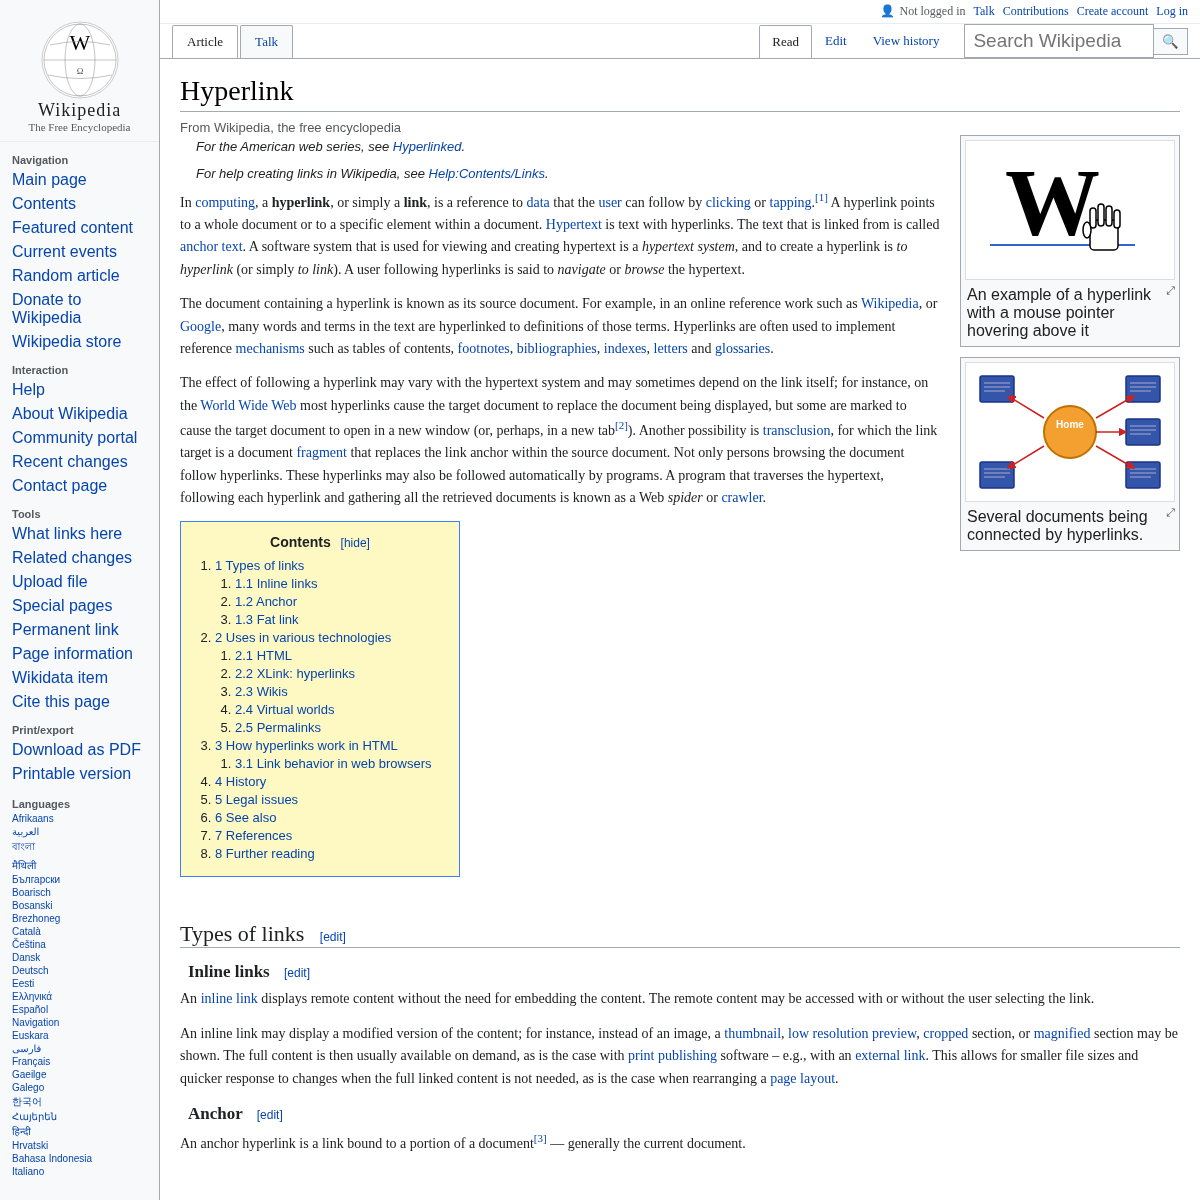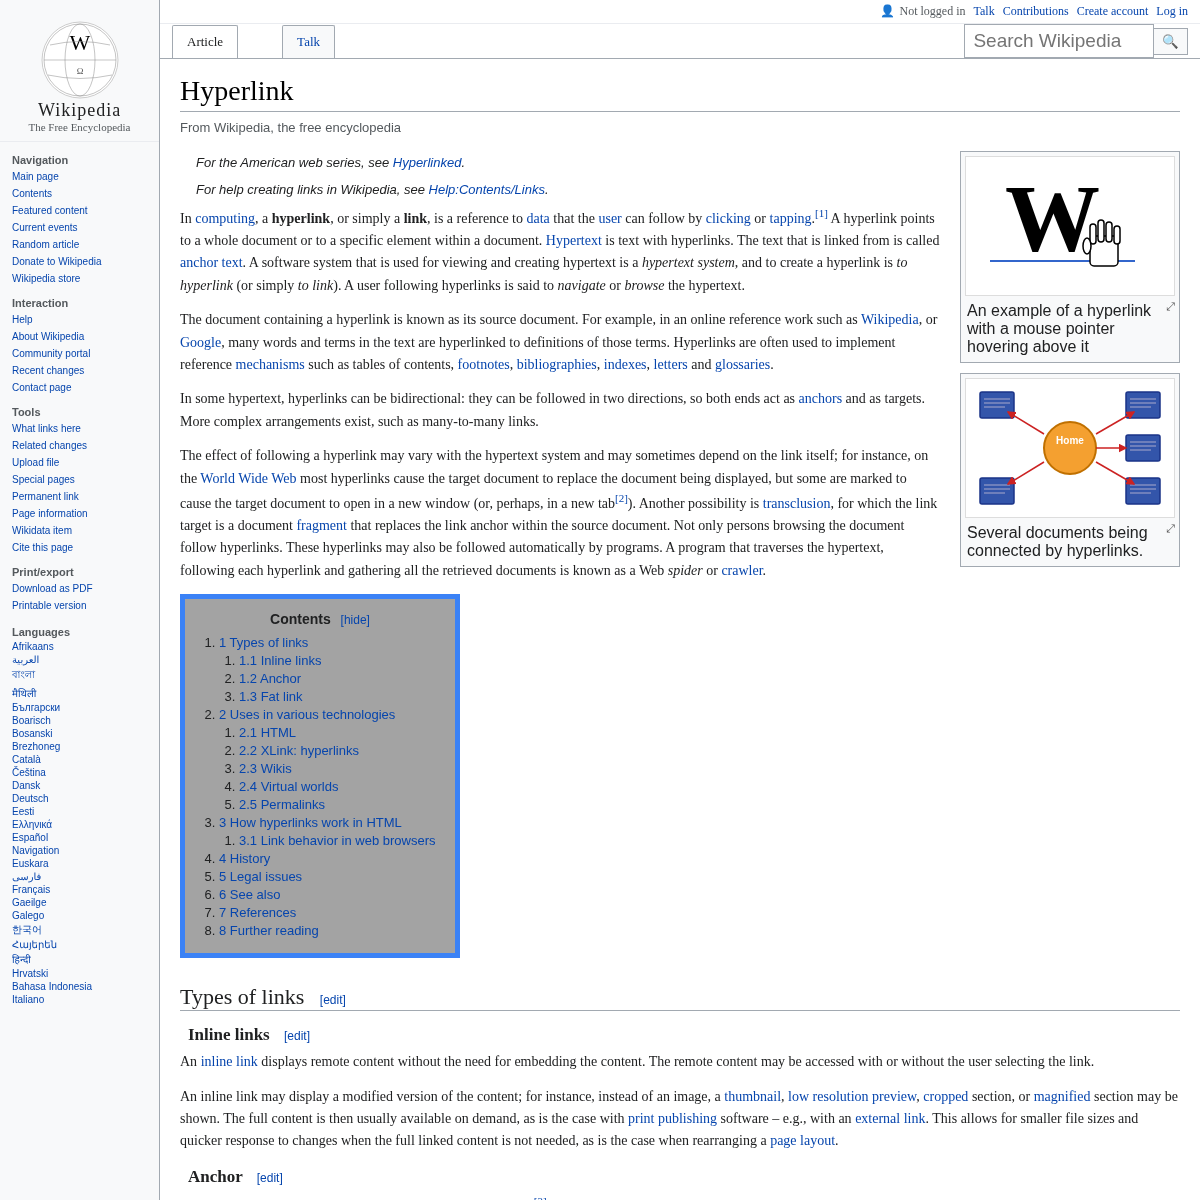--- a/index.html
+++ b/index.html
@@ -8,68 +8,68 @@
 
     
     #outer { display: flex; min-height: 100vh; }
     #sidebar { width: 160px; min-width: 160px; padding: 8px 0; border-right: 1px solid #a2a9b1; background: #f8f9fa; }
     #content-area { flex: 1; display: flex; flex-direction: column; }
 
     
     #header { border-bottom: 1px solid #a2a9b1; }
     #header-top { display: flex; justify-content: flex-end; align-items: center; padding: 4px 12px; font-size: 12px; color: #54595d; border-bottom: 1px solid #eaecf0; }
     #header-top a { color: #0645ad; margin-left: 8px; font-size: 12px; }
-    #header-tabs { display: flex; align-items: center; padding: 0 12px; gap: 42px; }
+    #header-tabs { display: flex; align-items: center; padding: 0 12px; }
     .tab { padding: 8px 14px; font-size: 13px; border: 1px solid #a2a9b1; border-bottom: none; margin-right: 2px; cursor: pointer; background: #f8f9fa; color: #0645ad; border-radius: 2px 2px 0 0; }
     .tab.active { background: #fff; color: #202122; font-weight: normal; }
     .tab-spacer { flex: 1; }
     .view-tabs { display: flex; align-items: center; }
     .view-tab { padding: 8px 12px; font-size: 13px; color: #0645ad; cursor: pointer; border: 1px solid transparent; }
     .view-tab.active { color: #202122; border: 1px solid #a2a9b1; border-bottom: none; background: #fff; border-radius: 2px 2px 0 0; }
     #search-box { display: flex; align-items: center; margin-left: 12px; }
     #search-input { border: 1px solid #a2a9b1; padding: 5px 8px; font-size: 13px; width: 190px; outline: none; }
     #search-btn { border: 1px solid #a2a9b1; border-left: none; background: #f8f9fa; padding: 5px 8px; cursor: pointer; }
 
     
     #wiki-logo { display: flex; flex-direction: column; align-items: center; padding: 12px 8px 8px; border-bottom: 1px solid #eaecf0; margin-bottom: 6px; }
     #wiki-logo .logo-img { width: 80px; height: 80px; }
     .wiki-name { font-family: 'Linux Libertine', Georgia, serif; font-size: 18px; letter-spacing: 1px; color: #202122; }
     .wiki-tagline { font-size: 11px; color: #54595d; }
     .sidebar-section { margin-bottom: 4px; }
     .sidebar-heading { font-size: 11px; font-weight: bold; color: #54595d; padding: 6px 12px 2px; text-transform: none; font-family: sans-serif; }
-    .sidebar-item { padding: 3px 12px; font-size: 10px; font-family: sans-serif; }
+    .sidebar-item { padding: 3px 12px; font-size: 16px; font-family: sans-serif; }
     .sidebar-item a { color: #0645ad; }
     .lang-section { margin-top: 6px; }
     .lang-item { padding: 1px 12px; font-size: 10px; font-family: sans-serif; }
     .lang-item a { color: #0645ad; }
 
     
     #main { padding: 16px 20px; flex: 1; }
     #page-title { font-family: 'Linux Libertine', Georgia, serif; font-size: 28px; font-weight: normal; border-bottom: 1px solid #a2a9b1; padding-bottom: 4px; margin-bottom: 8px; color: #000; }
-    #from-line { font-size: 13px; color: #54595d; margin-bottom: 16px; font-family: sans-serif; }
+    #from-line { font-size: 13px; color: #54595d; font-family: sans-serif; }
 
     
     .hatnote { padding: 4px 0 4px 16px; font-style: italic; font-size: 13px; color: #202122; font-family: sans-serif; margin-bottom: 4px; }
     .hatnote a { color: #0645ad; }
 
     
     .article-text { font-size: 14px; line-height: 1.6; margin-bottom: 12px; }
     .article-text b { font-weight: bold; }
     .article-text i { font-style: italic; }
     .sup-link { font-size: 11px; vertical-align: super; color: #0645ad; }
 
     
     .float-right { float: right; clear: right; margin: 0 0 16px 20px; }
     .wiki-image-box { border: 1px solid #a2a9b1; background: #f8f9fa; padding: 4px; font-size: 12px; text-align: center; width: 220px; }
     .wiki-image-box .img-area { background: #fff; border: 1px solid #ddd; margin-bottom: 4px; display: flex; align-items: center; justify-content: center; height: 140px; overflow: hidden; }
     .wiki-image-box .caption { font-size: 16px; color: #202122; text-align: left; padding: 2px; font-family: sans-serif; }
     .expand-icon { float: right; font-size: 11px; color: #555; }
 
     
-    .toc { background: #a3a3a3; border: 5px solid #3b82f6; padding: 12px 16px; display: inline-block; min-width: 280px; margin-bottom: 6px; font-family: sans-serif; font-size: 13px; }
+    .toc { background: #fef9c3; border: 1px solid #3b82f6; padding: 12px 16px; display: inline-block; min-width: 280px; margin-bottom: 24px; font-family: sans-serif; font-size: 13px; }
     .toc-title { font-weight: bold; text-align: center; margin-bottom: 8px; font-size: 14px; }
     .toc-title .toc-toggle { font-weight: normal; font-size: 12px; color: #0645ad; margin-left: 6px; }
     .toc ol { padding-left: 18px; }
     .toc li { margin: 3px 0; }
     .toc a { color: #0645ad; }
     .toc .toc-sub { padding-left: 20px; }
 
     
     .section-h2 { font-family: 'Linux Libertine', Georgia, serif; font-size: 22px; font-weight: normal; border-bottom: 1px solid #a2a9b1; margin: 20px 0 8px; }
     .section-h3 { font-family: 'Linux Libertine', Georgia, serif; font-size: 17px; font-weight: bold; margin: 14px 8px 6px; }
@@ -180,20 +180,25 @@
         <span style="margin-left:4px;">Not logged in</span>
         <a href="#">Talk</a>
         <a href="#">Contributions</a>
         <a href="#">Create account</a>
         <a href="#">Log in</a>
       </div>
       <div id="header-tabs">
         <div class="tab active">Article</div>
         <div class="tab">Talk</div>
         <div class="tab-spacer"></div>
+        <div class="view-tabs">
+          <div class="view-tab active">Read</div>
+          <div class="view-tab">Edit</div>
+          <div class="view-tab">View history</div>
+        </div>
         <div id="search-box">
           <input id="search-input" type="text" style="border: 1px solid rgb(162, 169, 177); padding: 5px 8px; font-size: 19px; width: 190px; outline: none;" placeholder="Search Wikipedia">
           <button id="search-btn" style="border:1px solid #a2a9b1;border-left:none;background:#f8f9fa;padding:5px 8px;cursor:pointer;">🔍</button>
         </div>
       </div>
     </div>
 
     <div id="main">
       <h1 id="page-title">Hyperlink</h1>
       <div id="from-line">From Wikipedia, the free encyclopedia</div>
@@ -288,23 +293,20 @@
 
       
       <p class="article-text">
         In <a href="#">computing</a>, a <b>hyperlink</b>, or simply a <b>link</b>, is a reference to <a href="#">data</a> that the <a href="#">user</a> can follow by <a href="#">clicking</a> or <a href="#">tapping</a>.<sup class="sup-link">[1]</sup> A hyperlink points to a whole document or to a specific element within a document. <a href="#">Hypertext</a> is text with hyperlinks. The text that is linked from is called <a href="#">anchor text</a>. A software system that is used for viewing and creating hypertext is a <i>hypertext system</i>, and to create a hyperlink is <i>to hyperlink</i> (or simply <i>to link</i>). A user following hyperlinks is said to <i>navigate</i> or <i>browse</i> the hypertext.
       </p>
 
       <p class="article-text">
         The document containing a hyperlink is known as its source document. For example, in an online reference work such as <a href="#">Wikipedia</a>, or <a href="#">Google</a>, many words and terms in the text are hyperlinked to definitions of those terms. Hyperlinks are often used to implement reference <a href="#">mechanisms</a> such as tables of contents, <a href="#">footnotes</a>, <a href="#">bibliographies</a>, <a href="#">indexes</a>, <a href="#">letters</a> and <a href="#">glossaries</a>.
       </p>
 
-      <p class="article-text">
-        In some hypertext, hyperlinks can be bidirectional: they can be followed in two directions, so both ends act as <a href="#">anchors</a> and as targets. More complex arrangements exist, such as many-to-many links.
-      </p>
 
       <p class="article-text">
         The effect of following a hyperlink may vary with the hypertext system and may sometimes depend on the link itself; for instance, on the <a href="#">World Wide Web</a> most hyperlinks cause the target document to replace the document being displayed, but some are marked to cause the target document to open in a new window (or, perhaps, in a new tab<sup class="sup-link">[2]</sup>). Another possibility is <a href="#">transclusion</a>, for which the link target is a document <a href="#">fragment</a> that replaces the link anchor within the source document. Not only persons browsing the document follow hyperlinks. These hyperlinks may also be followed automatically by programs. A program that traverses the hypertext, following each hyperlink and gathering all the retrieved documents is known as a Web <i>spider</i> or <a href="#">crawler</a>.
       </p>
 
       
       <div class="toc clearfix">
         <div class="toc-title">
           <span>Contents</span>
           <span class="toc-toggle">[hide]</span>

